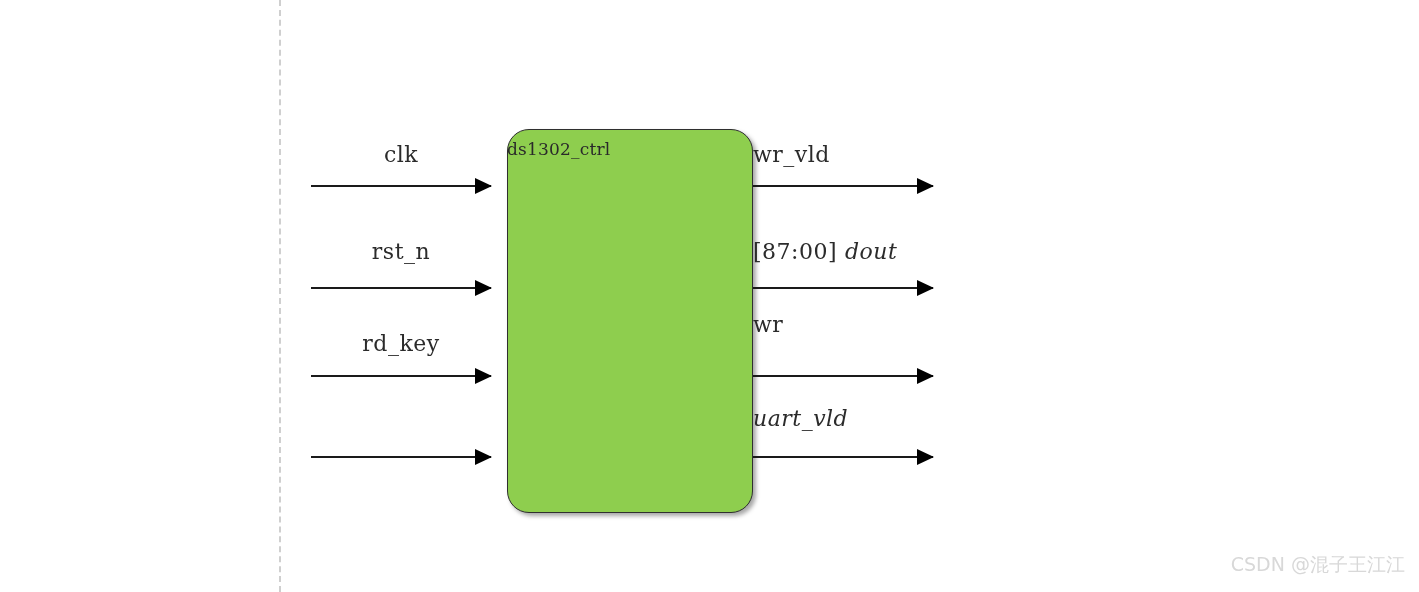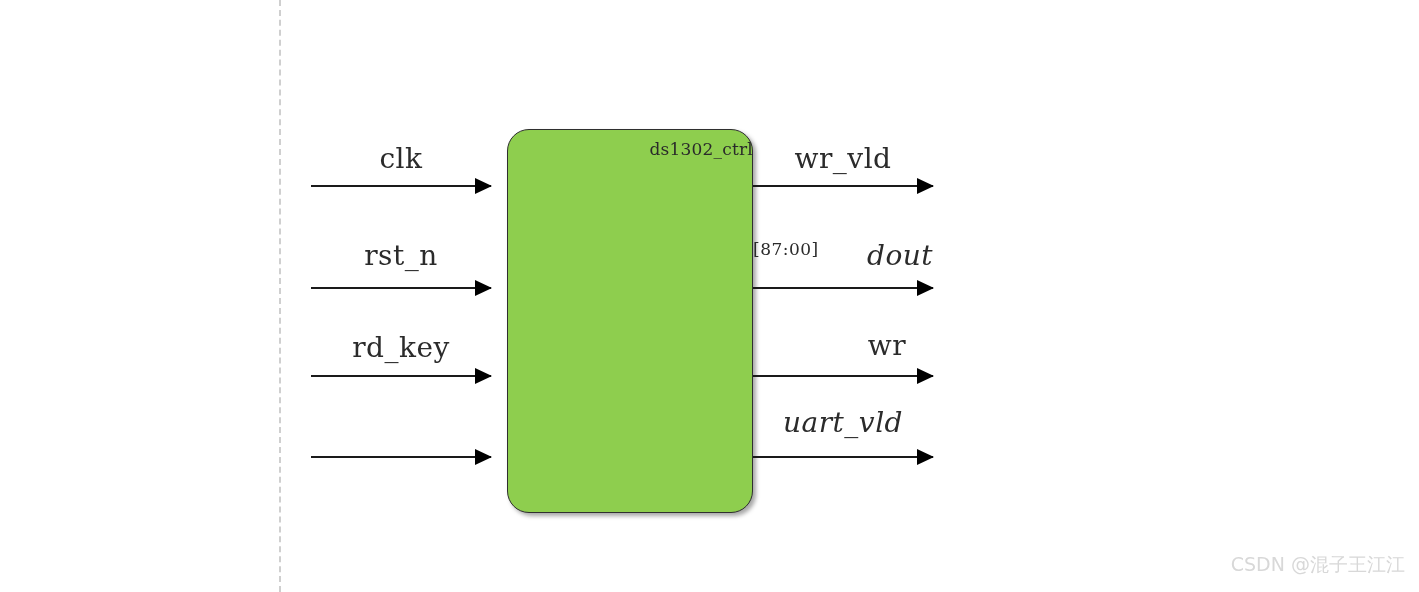--- a/index.html
+++ b/index.html
@@ -37,21 +37,21 @@
     border: 1.5px solid #2f2f2f;
     border-radius: 22px;
     box-sizing: border-box;
     box-shadow: 3px 3px 4px rgba(0,0,0,0.35);
   }
   .module-title {
     position: absolute;
     left: 507px;
     top: 139px;
     width: 246px;
-    text-align: right;
+    text-align: left;
     font-family: "DejaVu Serif", serif;
     font-size: 17px;
     color: #2a2a2a;
     letter-spacing: 0.2px;
     white-space: nowrap;
   }
   
   .wire {
     position: absolute;
     height: 2px;
@@ -68,32 +68,32 @@
     border-bottom: 8px solid transparent;
     border-left: 17px solid #000000;
   }
   .wire.in  { left: 311px; width: 180px; }
   .wire.out { left: 753px; width: 180px; }
 
   
   .sig-label {
     position: absolute;
     font-family: "DejaVu Serif", serif;
-    font-size: 28px;
+    font-size: 22px;
     color: #2b2b2b;
     white-space: nowrap;
     letter-spacing: 0.5px;
   }
   .sig-label.in  { text-align: center; }
-  .sig-label.out { text-align: center; }
+  .sig-label.out { text-align: left; }
 
   .bus-range {
     position: absolute;
     font-family: "DejaVu Serif", serif;
-    font-size: 17px;
+    font-size: 22px;
     color: #2b2b2b;
     white-space: nowrap;
     letter-spacing: 0.5px;
   }
 
   
   .watermark {
     position: absolute;
     right: 14px;
     bottom: 14px;
@@ -125,21 +125,21 @@
 
   <div class="wire in" style="top:456px;"></div>
 
   <div class="sig-label out" style="left:753px; top:142px; width:180px;">wr_vld</div>
   <div class="wire out" style="top:185px;"></div>
 
   <div class="bus-range" style="left:753px; top:239px;">[87:00]</div>
   <div class="sig-label out" style="left:845px; top:239px; width:110px;font-style:italic;">dout</div>
   <div class="wire out" style="top:287px;"></div>
 
-  <div class="sig-label out" style="left:753px; top:329px; width:180px;padding-left:44px;">wr</div>
+  <div class="sig-label out" style="left:753px; top:312px; width:180px;">wr</div>
   <div class="wire out" style="top:375px;"></div>
 
   <div class="sig-label out" style="left:753px; top:406px; width:180px;font-style:italic;">uart_vld</div>
   <div class="wire out" style="top:456px;"></div>
 
   <div class="watermark">CSDN @混子王江江</div>
 
 </div>
 
 </body></html>

